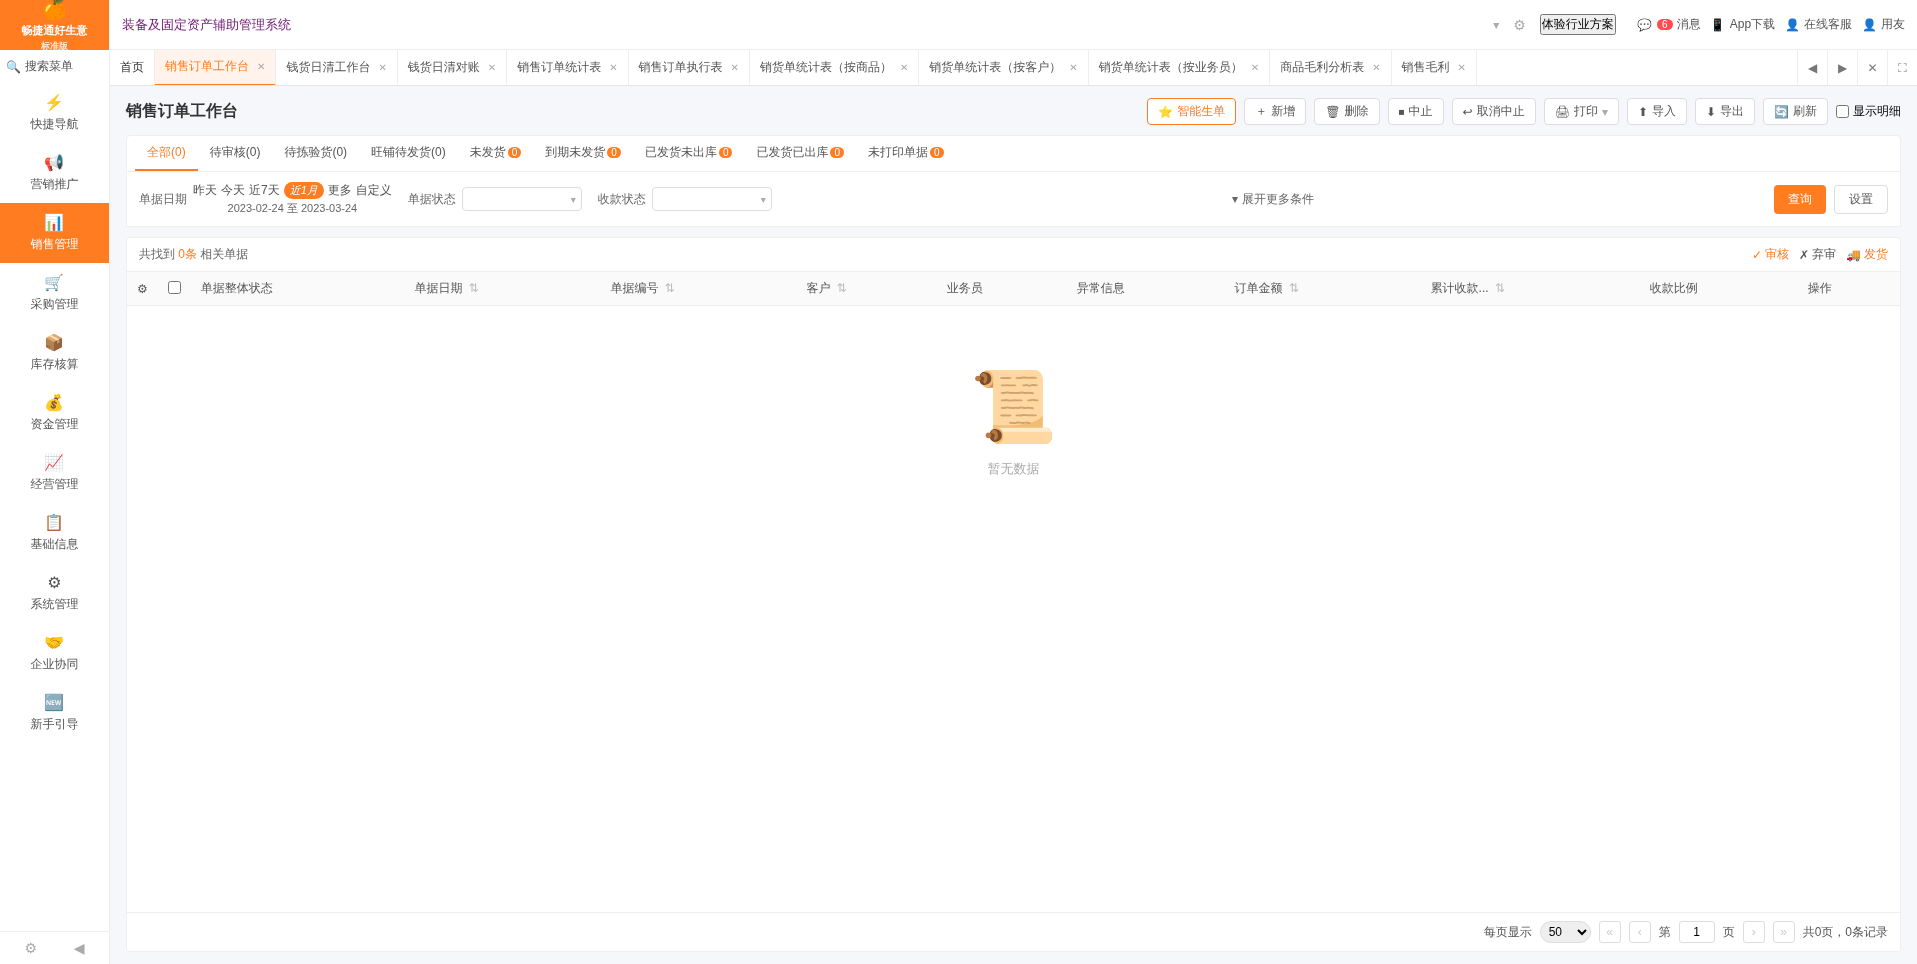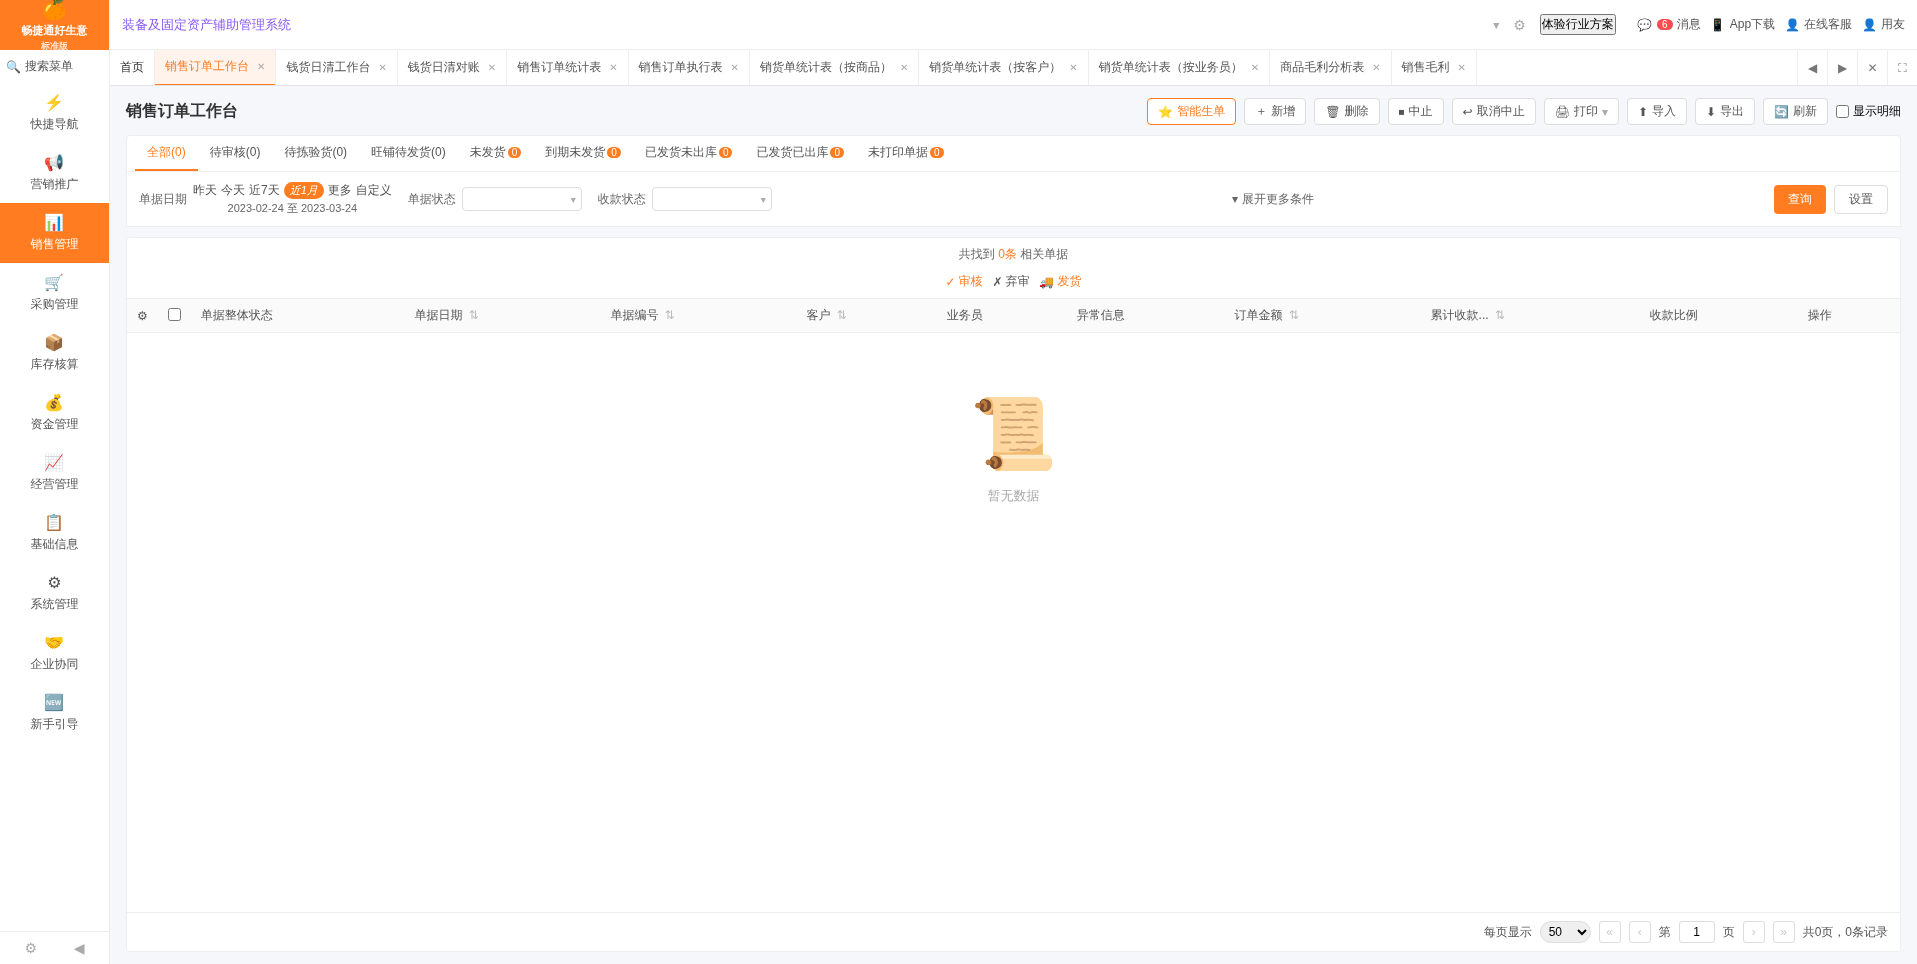--- a/index.html
+++ b/index.html
@@ -62,21 +62,21 @@
     .date-range-text { color: #666; font-size: 11px; text-align: center; }
     .filter-select { border: 1px solid #ddd; border-radius: 4px; padding: 4px 24px 4px 8px; font-size: 12px; color: #333; background: white; appearance: none; cursor: pointer; min-width: 120px; }
     .select-wrapper { position: relative; display: inline-flex; align-items: center; }
     .select-wrapper::after { content: '▾'; position: absolute; right: 6px; color: #aaa; pointer-events: none; font-size: 10px; }
     .expand-btn { display: flex; align-items: center; gap: 4px; color: #666; cursor: pointer; font-size: 12px; margin-left: auto; }
     .btn-query { background: #ff7c20; color: white; border: none; border-radius: 4px; padding: 5px 14px; cursor: pointer; font-size: 12px; }
     .btn-setting { background: white; border: 1px solid #ddd; color: #555; border-radius: 4px; padding: 5px 14px; cursor: pointer; font-size: 12px; }
 
     
     .table-area { background: white; flex: 1; margin-top: 10px; display: flex; flex-direction: column; border-radius: 4px; border: 1px solid #eee; overflow: hidden; }
-    .table-toolbar { display: flex; align-items: center; padding: 8px 12px; border-bottom: 1px solid #eee; gap: 10px; flex-direction: column; }
+    .table-toolbar { display: flex; align-items: center; padding: 8px 12px; border-bottom: 1px solid #eee; gap: 10px; }
     .table-count { color: #666; font-size: 12px; flex: 1; }
     .table-toolbar-actions { display: flex; align-items: center; gap: 10px; }
     .action-btn { display: flex; align-items: center; gap: 3px; color: #555; cursor: pointer; font-size: 12px; }
     .action-btn.orange { color: #ff7c20; }
 
     
     .data-table { width: 100%; border-collapse: collapse; font-size: 12px; }
     .data-table th { background: #fafafa; color: #555; padding: 8px 10px; text-align: left; border-bottom: 1px solid #eee; font-weight: normal; white-space: nowrap; }
     .data-table th .sort-icon { color: #bbb; margin-left: 3px; cursor: pointer; }
     .checkbox-cell { width: 30px; text-align: center; }
@@ -171,21 +171,21 @@
 
   <div class="sidebar-bottom">
     <span style="cursor:pointer;color:#aaa;font-size:14px;">⚙</span>
     <span style="cursor:pointer;color:#aaa;font-size:14px;">◀</span>
   </div>
 </div>
 
 <div class="main">
 
   <div class="top-header">
-    <span style="font-size:13px;color:#8b5cf6;flex:1;">装备及固定资产辅助管理系统</span>
+    <span style="font-size:13px;color:#701a75;flex:1;">装备及固定资产辅助管理系统</span>
     <span style="color:#aaa;cursor:pointer;">▾</span>
     <span style="color:#aaa;cursor:pointer;font-size:14px;margin:0 4px;">⚙</span>
     <button class="btn-experience">体验行业方案</button>
     <div class="header-icon-btn" style="margin-left:12px;">
       <span>💬</span>
       <span class="badge">6</span>
       <span>消息</span>
     </div>
     <div class="header-icon-btn">
       <span>📱</span>

